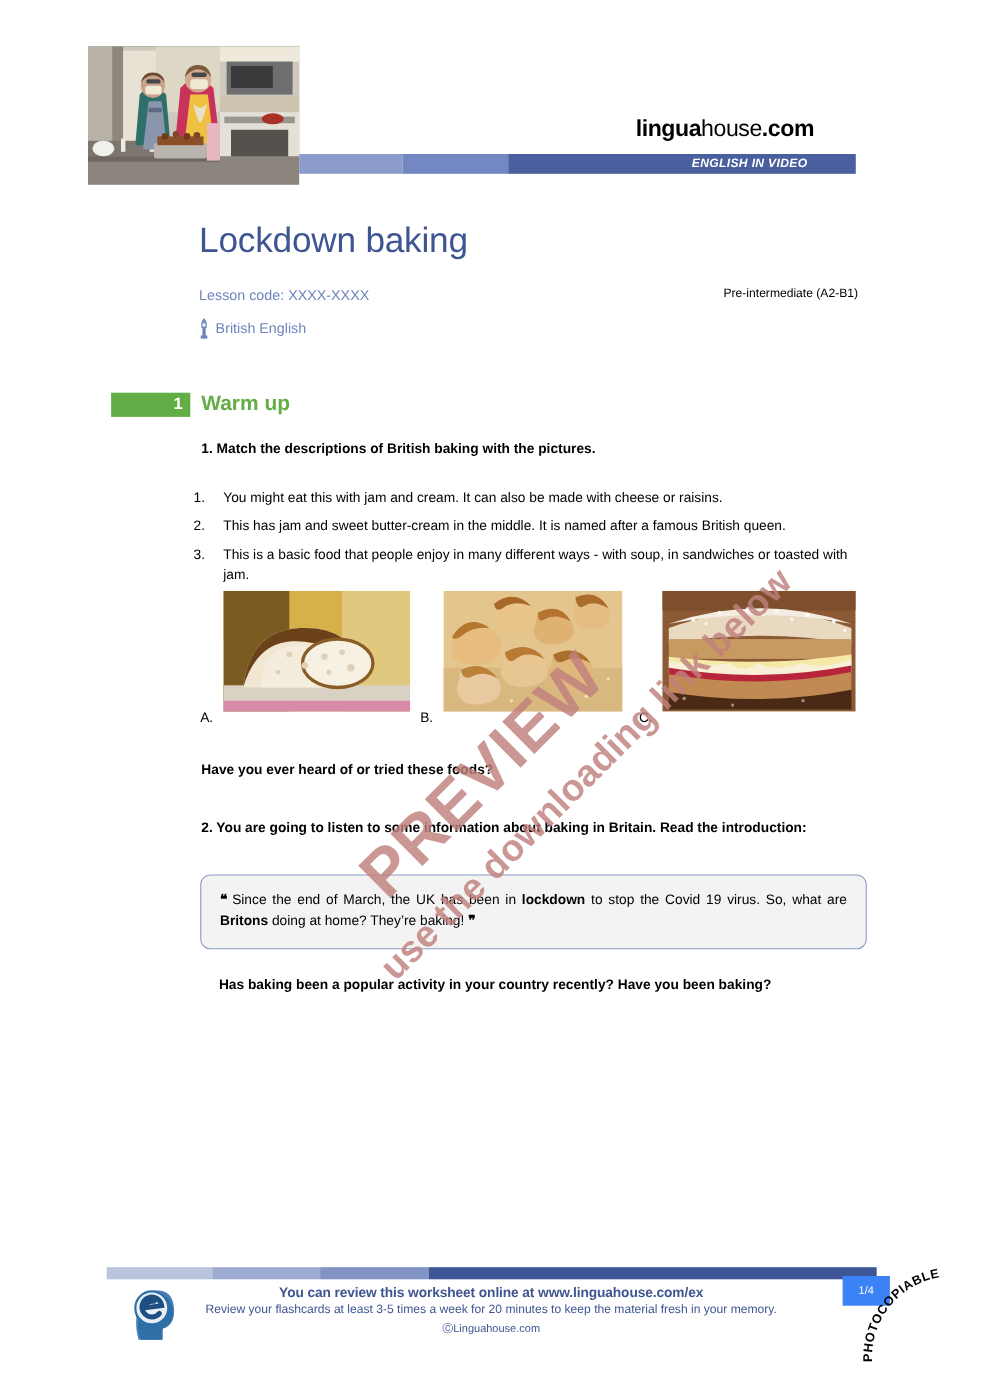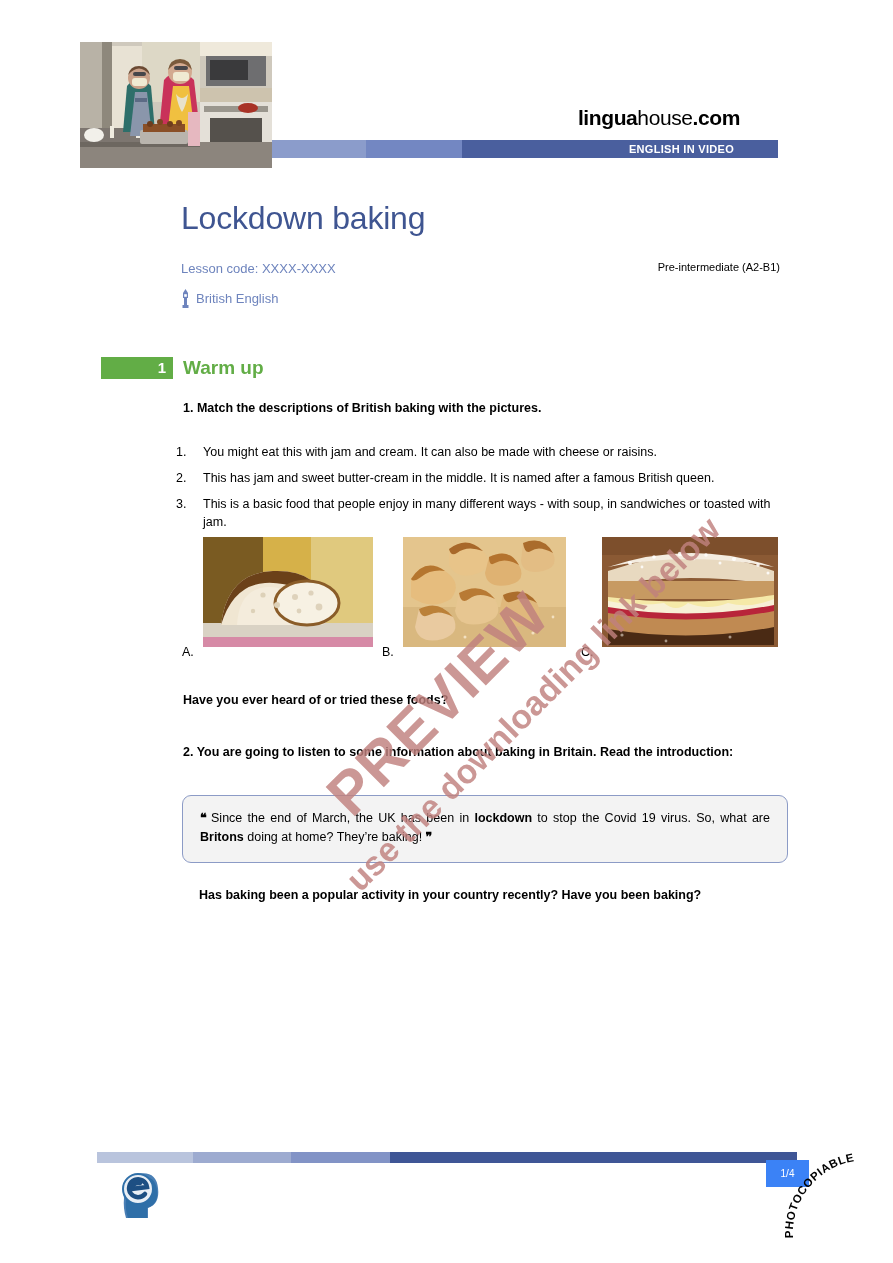--- a/index.html
+++ b/index.html
@@ -58,20 +58,21 @@
     position: absolute;
     right: 113px; top: 140px;
     height: 18px;
     line-height: 18px;
     padding: 0 6px;
     color: #ffffff;
     font-size: 11px;
     font-weight: bold;
     letter-spacing: 0.3px;
     white-space: nowrap;
+    font-style: italic;
   }
 
   
   .title {
     position: absolute;
     left: 181px; top: 200px;
     font-size: 32px;
     color: #3f5591;
     letter-spacing: -0.2px;
   }
@@ -490,20 +491,25 @@
     <div class="f-logo">
       <svg width="46" height="50" viewBox="0 0 46 50">
         <path d="M10 28 q-4 -20 13 -24 q19 -4 21 14 q2 16 -10 20 l0 10 l-22 0 q-3 -10 -2 -20 z" fill="#4a7fb5"></path>
         <path d="M12 30 q-4 -20 12 -23 q17 -3 19 13 q2 14 -10 18 l0 10 l-19 0 q-3 -9 -2 -18 z" fill="#2f6fa8"></path>
         <circle cx="24" cy="19" r="15" fill="#e9eff6"></circle>
         <circle cx="24" cy="19" r="15" fill="none" stroke="#2f6fa8" stroke-width="2"></circle>
         <path d="M31 24 a9 9 0 1 1 2 -7 l-16 2 q2 -7 9 -6" fill="none" stroke="#1d4f83" stroke-width="4.5" stroke-linecap="round"></path>
       </svg>
     </div>
 
+    <div class="f-text">
+      <div class="f-line1">You can review this worksheet online at www.linguahouse.com/ex</div>
+      <div class="f-line2">Review your flashcards at least 3-5 times a week for 20 minutes to keep the material fresh in your memory.</div>
+      <div class="f-line3">ⒸLinguahouse.com</div>
+    </div>
 
     <div class="page-badge">1/4</div>
 
     <div class="photocopiable">
       <svg viewBox="0 0 92 92">
         <defs>
           <path id="arc" d="M 2 86 A 74 74 0 0 1 78 6" fill="none"></path>
         </defs>
         <text>
           <textPath href="#arc" startOffset="2">PHOTOCOPIABLE</textPath>

